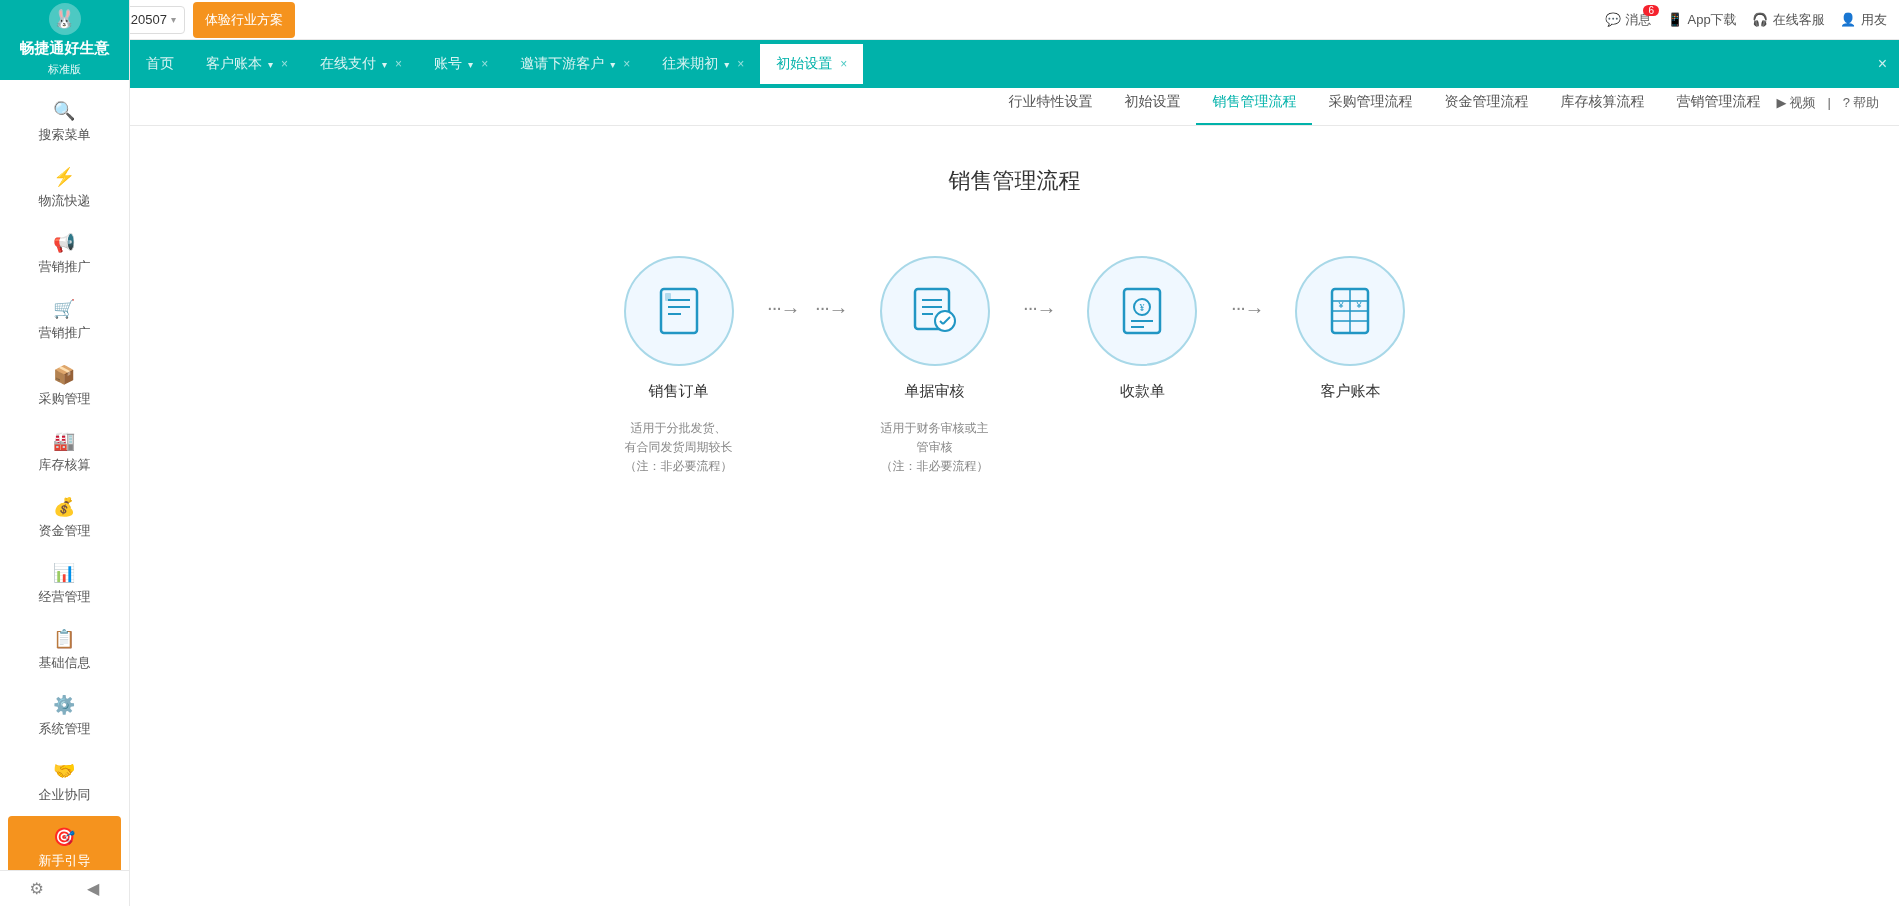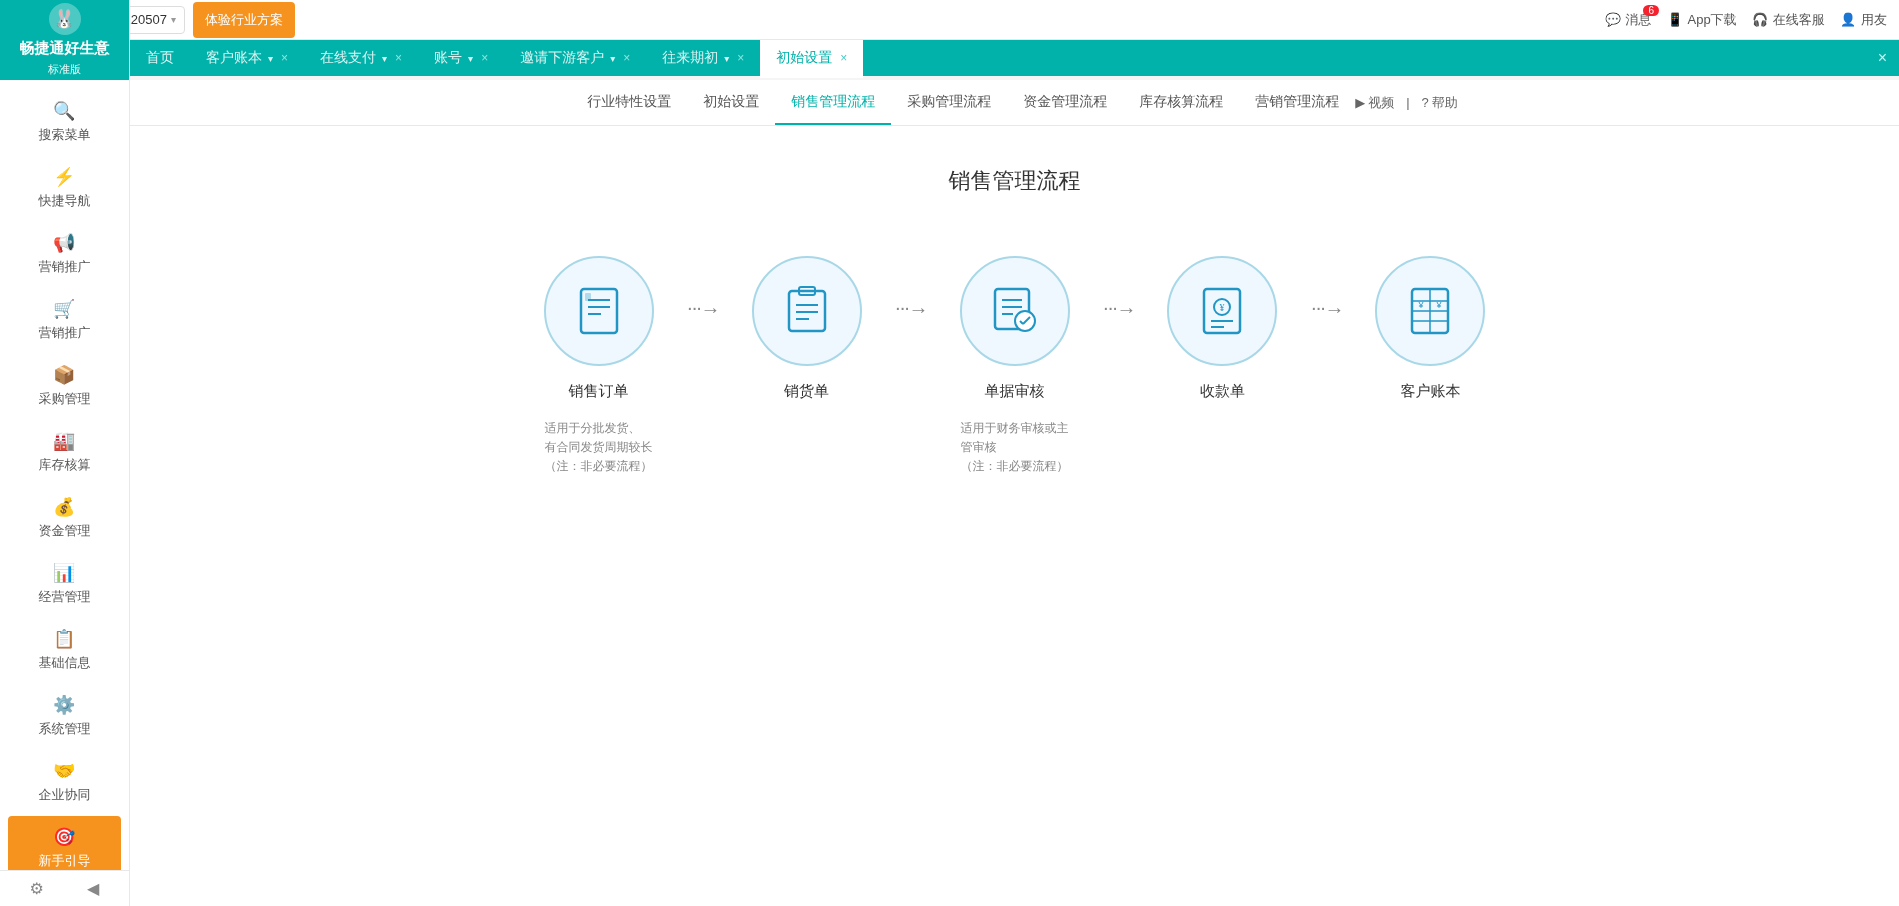--- a/index.html
+++ b/index.html
@@ -66,21 +66,21 @@
       padding: 0 4px;
       position: absolute;
       top: -6px;
       right: -8px;
       min-width: 16px;
       text-align: center;
     }
 
     
     .nav-tabs {
-      height: 36px;
+      height: 48px;
       background: #00b2aa;
       display: flex;
       align-items: center;
       position: fixed;
       top: 40px;
       left: 130px;
       right: 0;
       z-index: 99;
       padding-left: 0;
     }
@@ -191,21 +191,21 @@
       overflow-y: auto;
     }
 
     
     .sub-tabs {
       display: flex;
       align-items: center;
       border-bottom: 1px solid #e8e8e8;
       padding: 0 20px;
       height: 46px;
-      justify-content: center;
+      justify-content: flex-end;
     }
     .sub-tabs-left {
       display: flex;
       align-items: center;
       gap: 0;
       height: 100%;
     }
     .sub-tab {
       padding: 0 16px;
       height: 100%;
@@ -278,21 +278,21 @@
     .flow-step-name {
       font-size: 15px;
       color: #333;
       text-align: center;
       margin-bottom: 18px;
       font-weight: 500;
     }
     .flow-step-desc {
       font-size: 12px;
       color: #888;
-      text-align: left;
+      text-align: center;
       line-height: 1.6;
     }
     .flow-arrow {
       display: flex;
       align-items: center;
       margin-top: 40px;
       padding: 0 8px;
       color: #888;
       font-size: 20px;
       letter-spacing: -2px;
@@ -336,21 +336,21 @@
     <span>畅捷通好生意</span>
     <span class="sub-text">标准版</span>
   </div>
   <div class="sidebar-items">
     <div class="sidebar-item">
       <span class="item-icon">🔍</span>
       <span>搜索菜单</span>
     </div>
     <div class="sidebar-item">
       <span class="item-icon">⚡</span>
-      <span>快捷导航</span>
+      <span>物流快递</span>
     </div>
     <div class="sidebar-item">
       <span class="item-icon">📢</span>
       <span>营销推广</span>
     </div>
     <div class="sidebar-item">
       <span class="item-icon">🛒</span>
       <span>营销推广</span>
     </div>
     <div class="sidebar-item">
@@ -482,33 +482,20 @@
             <line x1="15" y1="29" x2="28" y2="29" stroke="#2196c4" stroke-width="2"></line>
             <rect x="12" y="8" width="6" height="8" rx="1" fill="#2196c4" opacity="0.3"></rect>
           </svg>
         </div>
         <div class="flow-step-name">销售订单</div>
         <div class="flow-step-desc">适用于分批发货、<br>有合同发货周期较长<br>（注：非必要流程）</div>
       </div>
 
       <div class="flow-arrow">···→</div>
 
-      <div class="flow-step">
-        <div class="flow-circle">
-          <svg viewBox="0 0 52 52" fill="none" xmlns="http://www.w3.org/2000/svg">
-            <rect x="8" y="6" width="36" height="40" rx="3" stroke="#2196c4" stroke-width="2.5" fill="none"></rect>
-            <rect x="18" y="2" width="16" height="8" rx="2" stroke="#2196c4" stroke-width="2" fill="none"></rect>
-            <line x1="15" y1="20" x2="37" y2="20" stroke="#2196c4" stroke-width="2"></line>
-            <line x1="15" y1="27" x2="37" y2="27" stroke="#2196c4" stroke-width="2"></line>
-            <line x1="15" y1="34" x2="28" y2="34" stroke="#2196c4" stroke-width="2"></line>
-          </svg>
-        </div>
-        <div class="flow-step-name">销货单</div>
-        <div class="flow-step-desc"></div>
-      </div>
 
       <div class="flow-arrow">···→</div>
 
       <div class="flow-step">
         <div class="flow-circle">
           <svg viewBox="0 0 52 52" fill="none" xmlns="http://www.w3.org/2000/svg">
             <rect x="6" y="4" width="34" height="40" rx="3" stroke="#2196c4" stroke-width="2.5" fill="none"></rect>
             <line x1="13" y1="15" x2="33" y2="15" stroke="#2196c4" stroke-width="2"></line>
             <line x1="13" y1="22" x2="33" y2="22" stroke="#2196c4" stroke-width="2"></line>
             <line x1="13" y1="29" x2="24" y2="29" stroke="#2196c4" stroke-width="2"></line>

